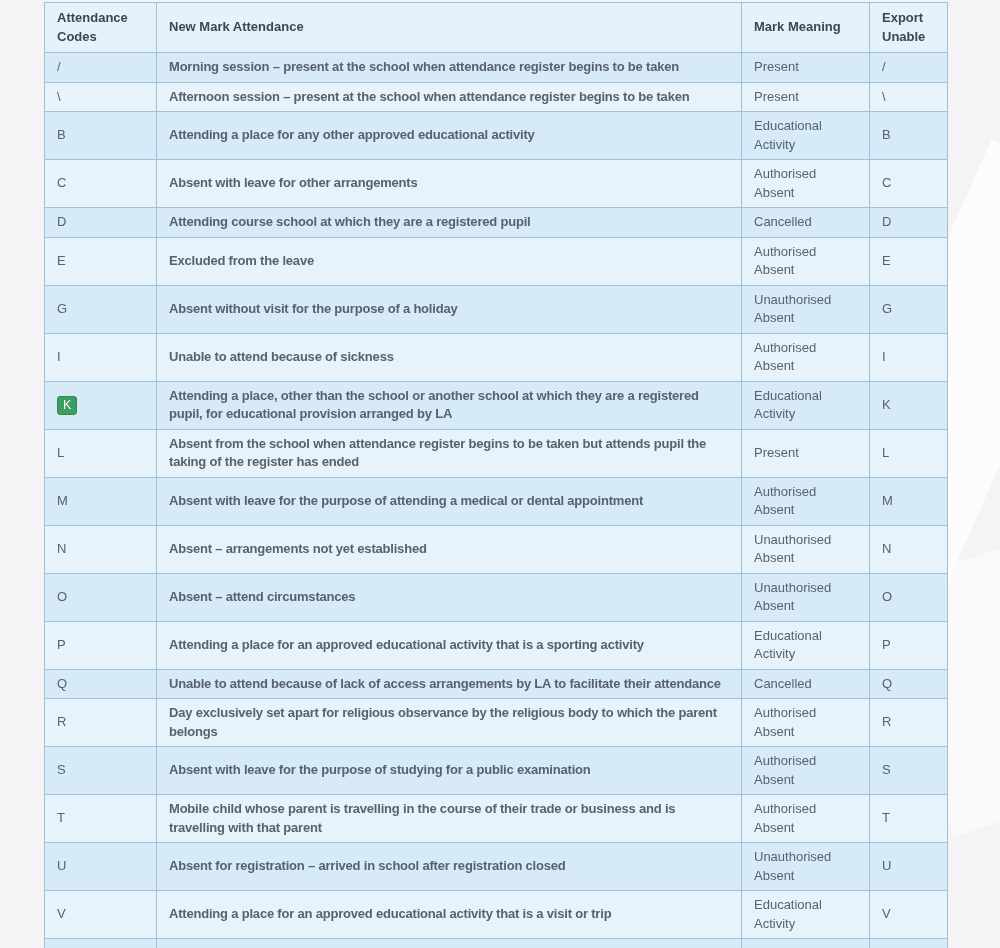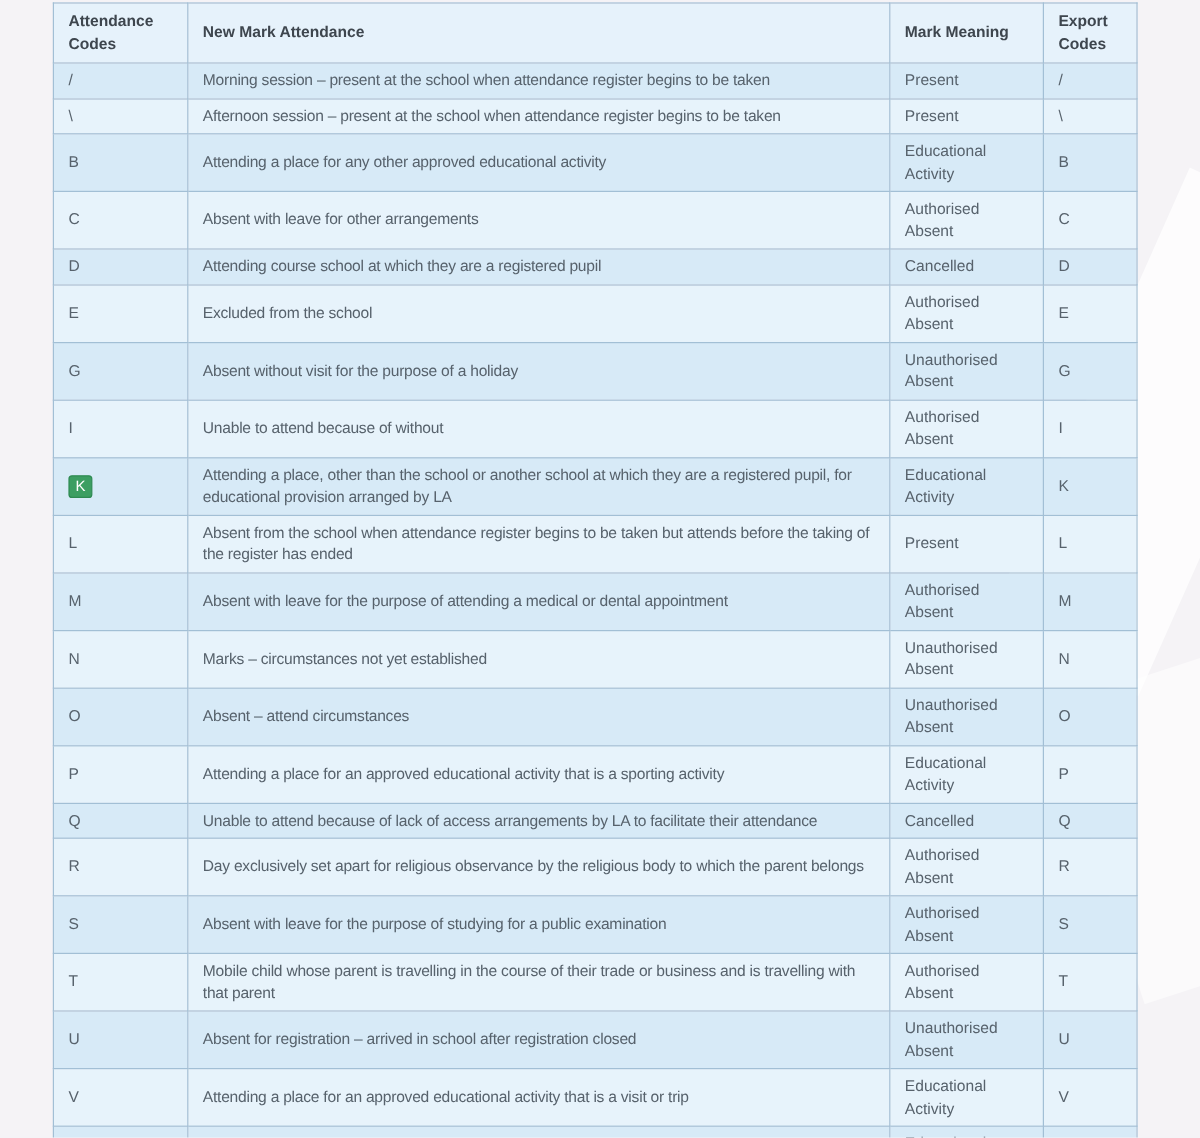--- a/index.html
+++ b/index.html
@@ -60,20 +60,21 @@
     color: #3e464e;
     font-weight: bold;
     padding-top: 6px;
     padding-bottom: 6px;
   }
   table.codes td {
     color: #57626c;
   }
   td.desc {
     letter-spacing: -0.2px;
+    font-weight: bold;
   }
   tr.dark td { background: #d7eaf7; }
   tr.light td { background: #e7f3fb; }
   col.c-code   { width: 112px; }
   col.c-desc   { width: 585px; }
   col.c-mean   { width: 128px; }
   col.c-export { width: 78px; }
   .badge {
     display: inline-block;
     background: #3c9e62;
@@ -98,21 +99,21 @@
         <col class="c-code">
         <col class="c-desc">
         <col class="c-mean">
         <col class="c-export">
       </colgroup>
       <thead>
         <tr id="header-row">
             <th>Attendance Codes</th>
             <th>New Mark Attendance</th>
             <th>Mark Meaning</th>
-            <th>Export Codes</th>
+            <th>Export Unable</th>
           </tr>
       </thead>
       <tbody id="table-body">
           <tr class="dark">
             <td>/</td>
             <td class="desc">Morning session – present at the school when attendance register begins to be taken</td>
             <td>Present</td>
             <td>/</td>
           </tr>
           <tr class="light">
@@ -134,57 +135,57 @@
             <td>C</td>
           </tr>
           <tr class="dark">
             <td>D</td>
             <td class="desc">Attending course school at which they are a registered pupil</td>
             <td>Cancelled</td>
             <td>D</td>
           </tr>
           <tr class="light">
             <td>E</td>
-            <td class="desc">Excluded from the school</td>
+            <td class="desc">Excluded from the leave</td>
             <td>Authorised Absent</td>
             <td>E</td>
           </tr>
           <tr class="dark">
             <td>G</td>
             <td class="desc">Absent without visit for the purpose of a holiday</td>
             <td>Unauthorised Absent</td>
             <td>G</td>
           </tr>
           <tr class="light">
             <td>I</td>
-            <td class="desc">Unable to attend because of without</td>
+            <td class="desc">Unable to attend because of sickness</td>
             <td>Authorised Absent</td>
             <td>I</td>
           </tr>
           <tr class="dark">
             <td><span class="badge">K</span></td>
             <td class="desc">Attending a place, other than the school or another school at which they are a registered pupil, for educational provision arranged by LA</td>
             <td>Educational Activity</td>
             <td>K</td>
           </tr>
           <tr class="light">
             <td>L</td>
-            <td class="desc">Absent from the school when attendance register begins to be taken but attends before the taking of the register has ended</td>
+            <td class="desc">Absent from the school when attendance register begins to be taken but attends pupil the taking of the register has ended</td>
             <td>Present</td>
             <td>L</td>
           </tr>
           <tr class="dark">
             <td>M</td>
             <td class="desc">Absent with leave for the purpose of attending a medical or dental appointment</td>
             <td>Authorised Absent</td>
             <td>M</td>
           </tr>
           <tr class="light">
             <td>N</td>
-            <td class="desc">Marks – circumstances not yet established</td>
+            <td class="desc">Absent – arrangements not yet established</td>
             <td>Unauthorised Absent</td>
             <td>N</td>
           </tr>
           <tr class="dark">
             <td>O</td>
             <td class="desc">Absent – attend circumstances</td>
             <td>Unauthorised Absent</td>
             <td>O</td>
           </tr>
           <tr class="light">

